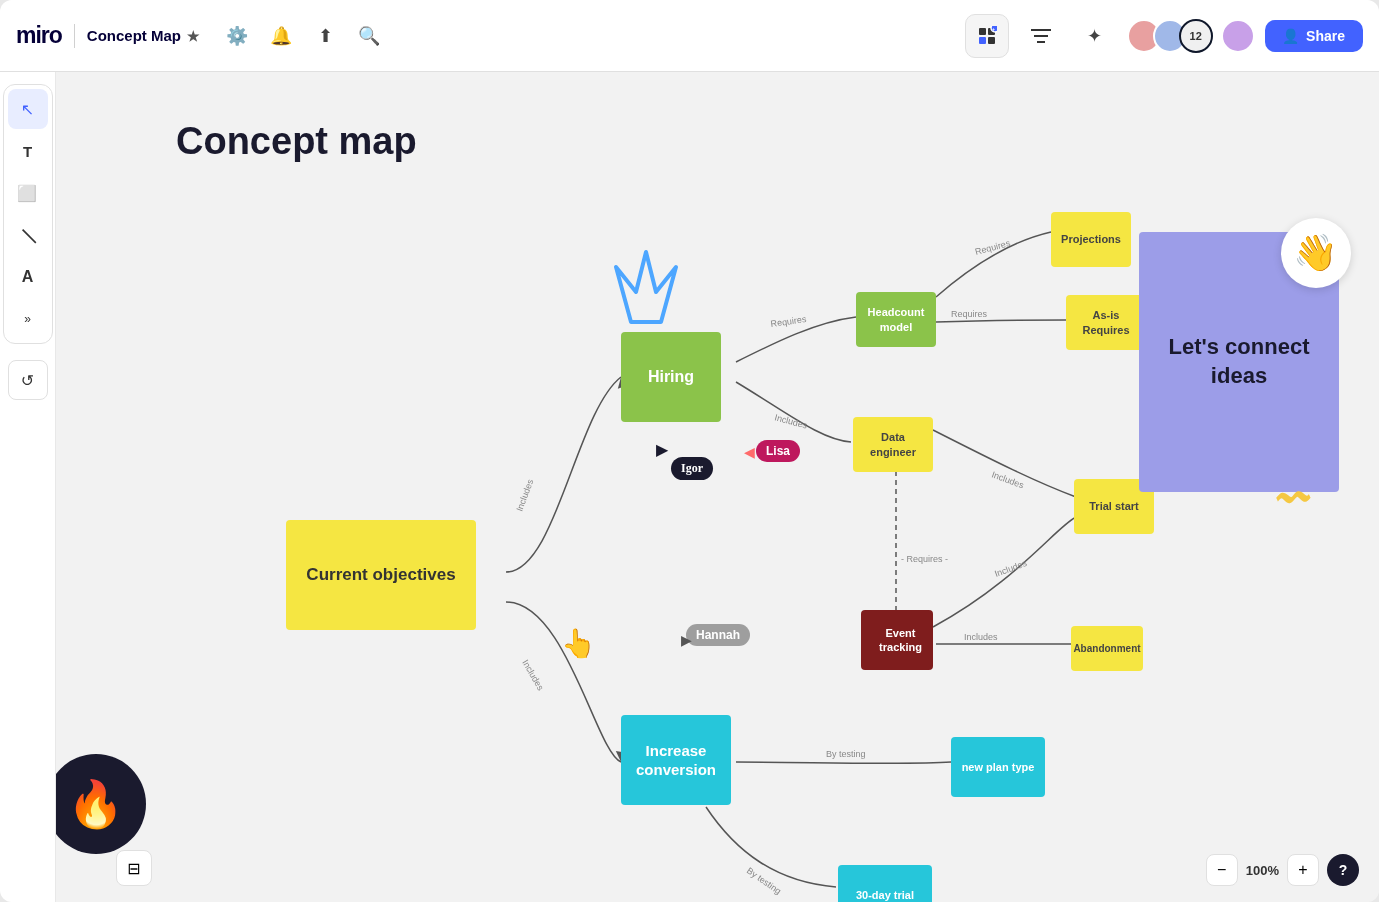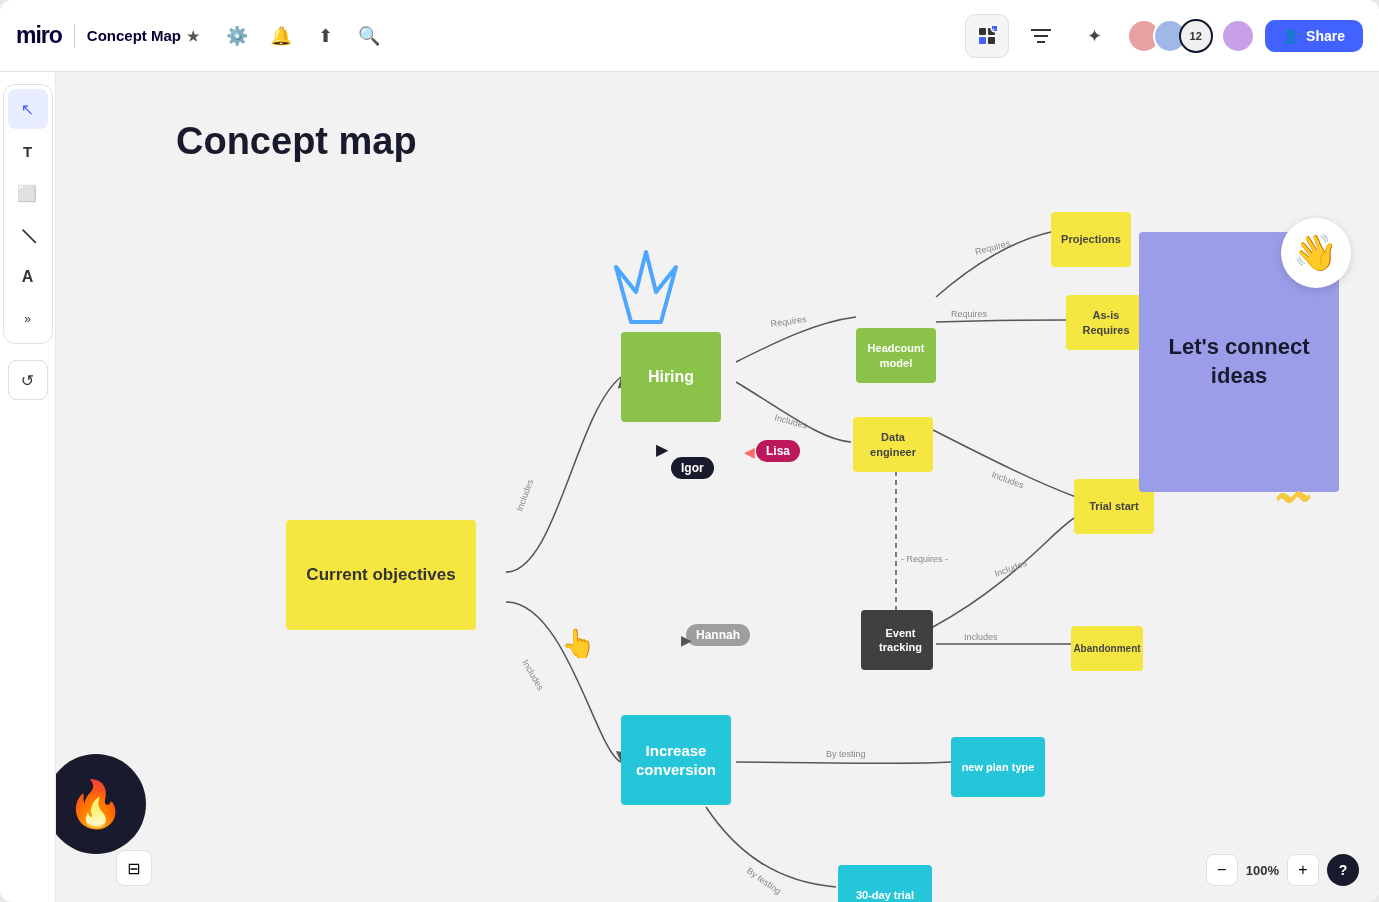--- a/index.html
+++ b/index.html
@@ -269,24 +269,23 @@
       width: 94px;
       height: 60px;
       font-size: 11px;
     }
     .sticky-green-sm {
       background: #8bc34a;
       color: white;
       width: 80px;
       height: 55px;
       font-size: 11px;
-      margin-top: 36px;
     }
     .sticky-event {
-      background: #404040;
+      background: #7f1d1d;
       color: white;
       width: 72px;
       height: 60px;
       font-size: 11px;
       padding-left: 15px;
     }
     .sticky-abandon {
       background: #f5e642;
       color: #444;
       width: 72px;
@@ -314,20 +313,21 @@
       line-height: 1.3;
     }
     .canvas-avatar-label {
       position: absolute;
       background: #1a1a2e;
       color: white;
       border-radius: 20px;
       padding: 4px 10px;
       font-size: 12px;
       font-weight: 600;
+      font-family: Liberation Serif, serif;
     }
 
     
     .cursor-hand {
       position: absolute;
       font-size: 28px;
     }
 
     
     .fire-sticker {

